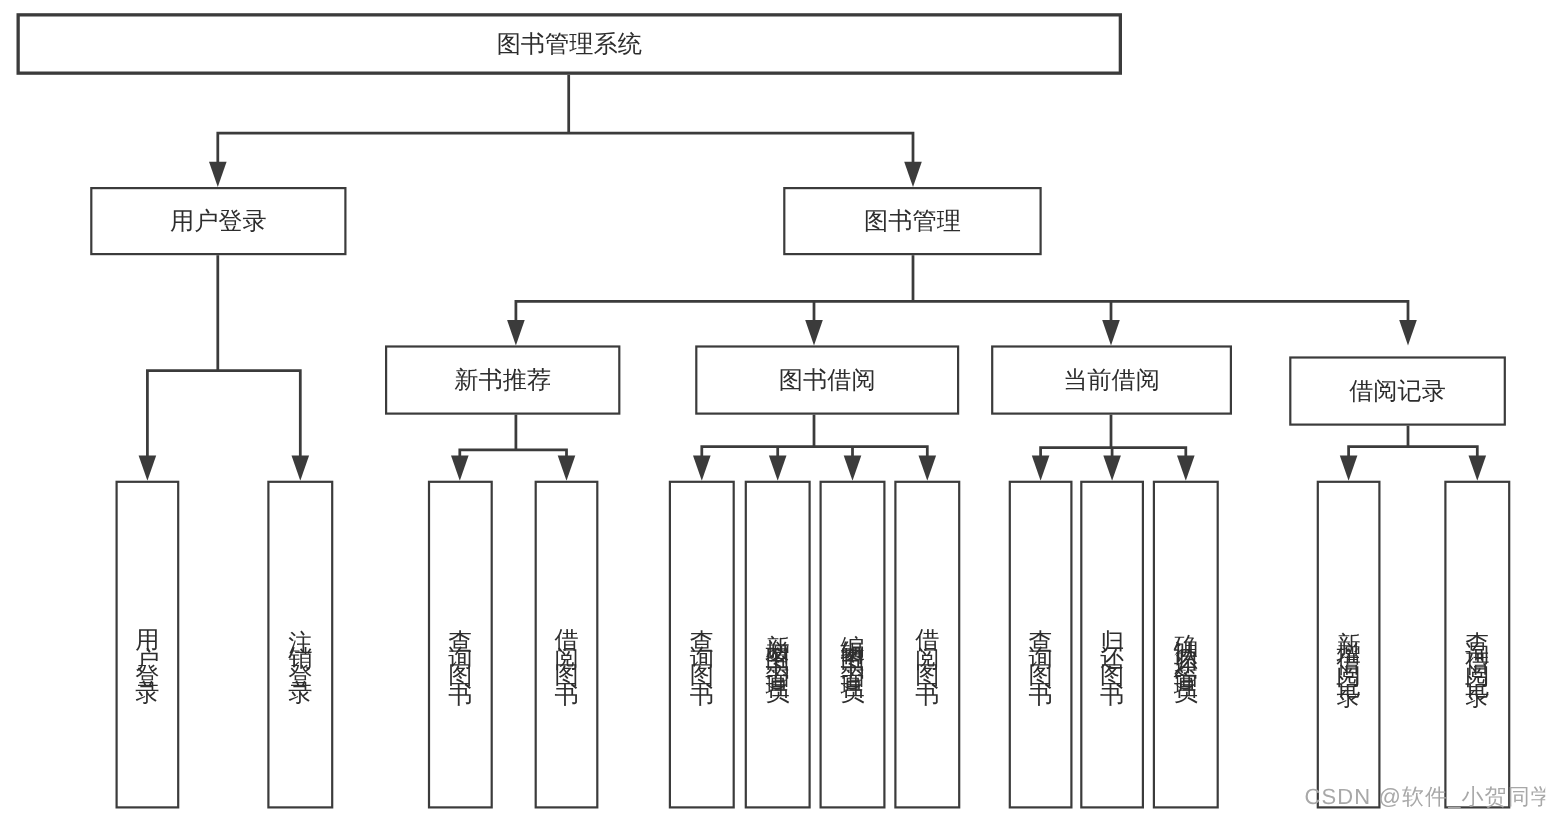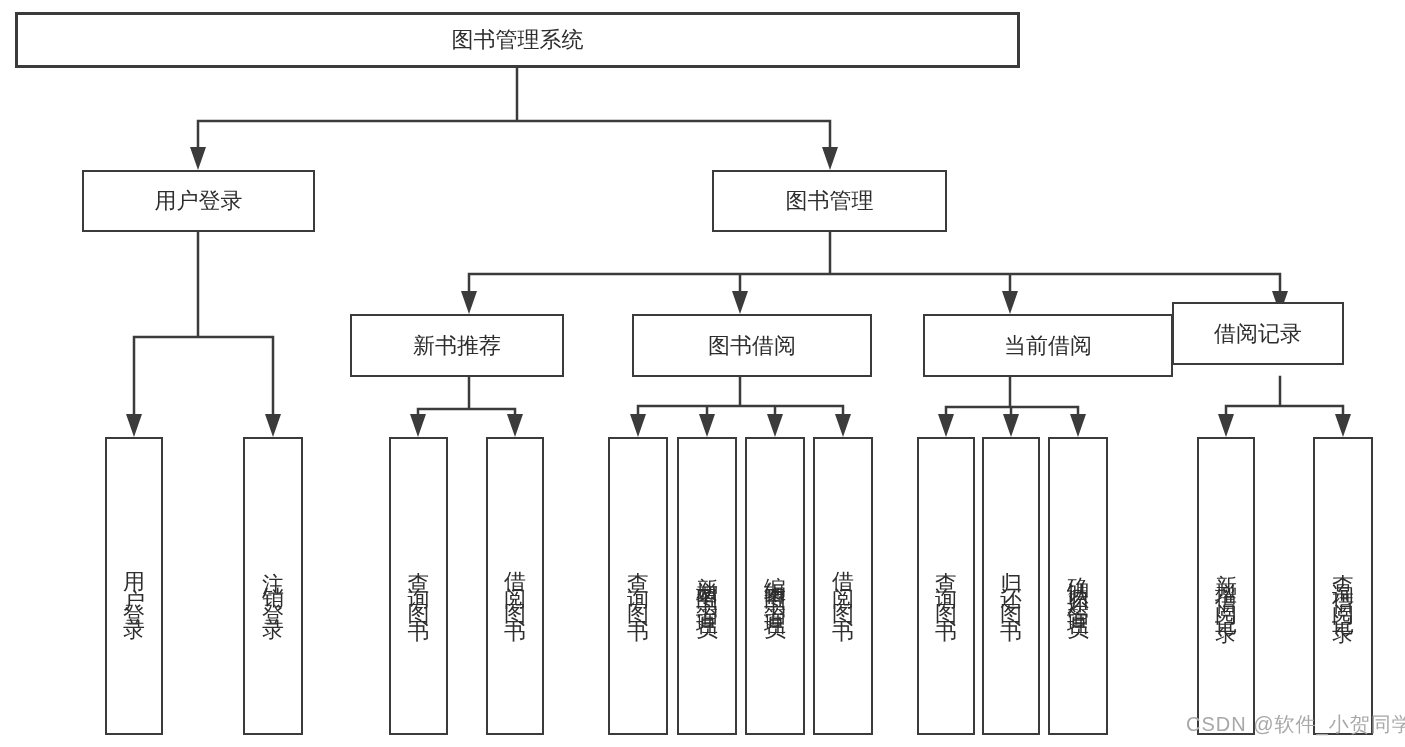--- a/index.html
+++ b/index.html
@@ -129,24 +129,24 @@
   <div class="node h-node" style="left:712px;top:170px;width:235px;height:62px">
     <span>图书管理</span>
   </div>
 
   <div class="node h-node" style="left:350px;top:314px;width:214px;height:63px">
     <span>新书推荐</span>
   </div>
   <div class="node h-node" style="left:632px;top:314px;width:240px;height:63px">
     <span>图书借阅</span>
   </div>
-  <div class="node h-node" style="left:923px;top:314px;width:250px;height:63px">
+  <div class="node h-node" style="left:901px;top:314px;width:219px;height:63px">
     <span>当前借阅</span>
   </div>
-  <div class="node h-node" style="left:1172px;top:302px;width:172px;height:63px">
+  <div class="node h-node" style="left:1172px;top:324px;width:197px;height:63px">
     <span>借阅记录</span>
   </div>
 
   <div class="node v-node" style="left:105px;top:437px;width:58px;height:298px">
     <span class="v-text">用户登录</span>
   </div>
   <div class="node v-node" style="left:243px;top:437px;width:60px;height:298px">
     <span class="v-text">注销登录</span>
   </div>
 

